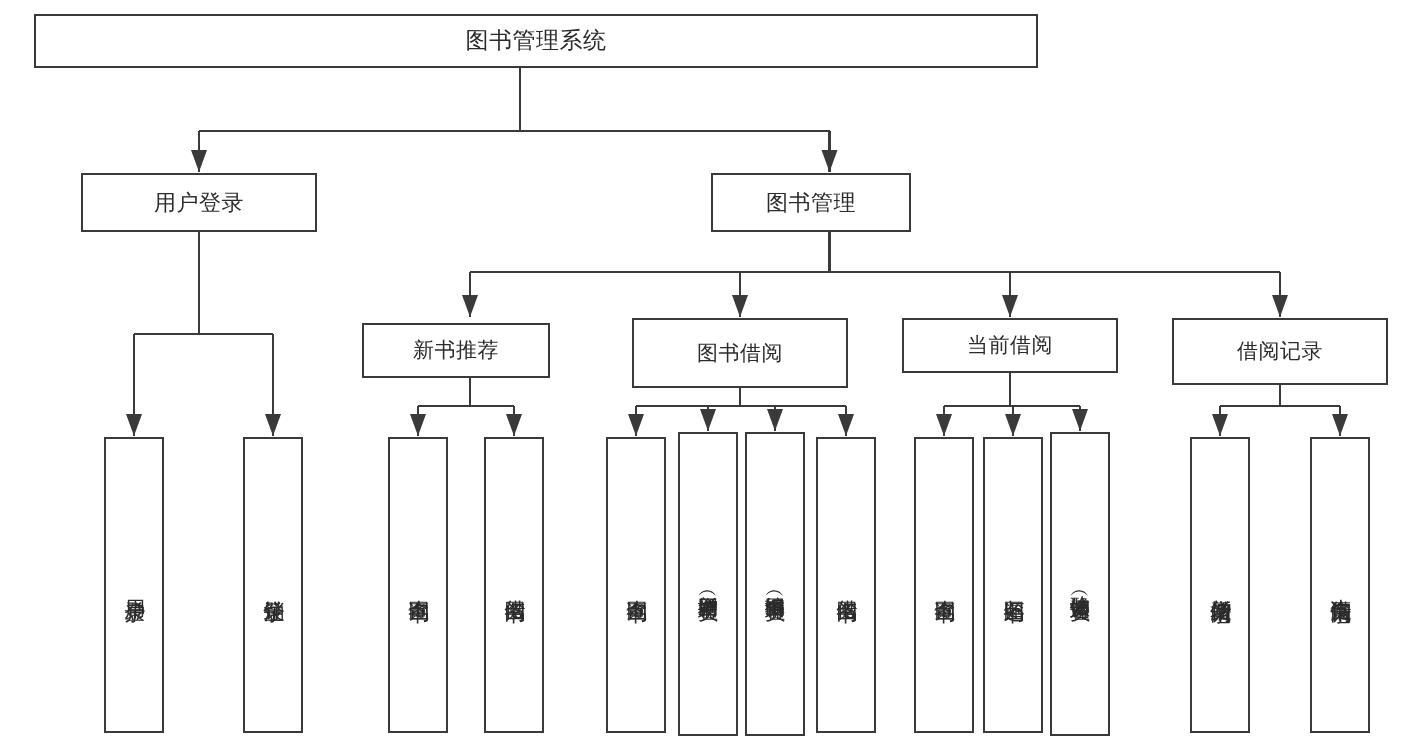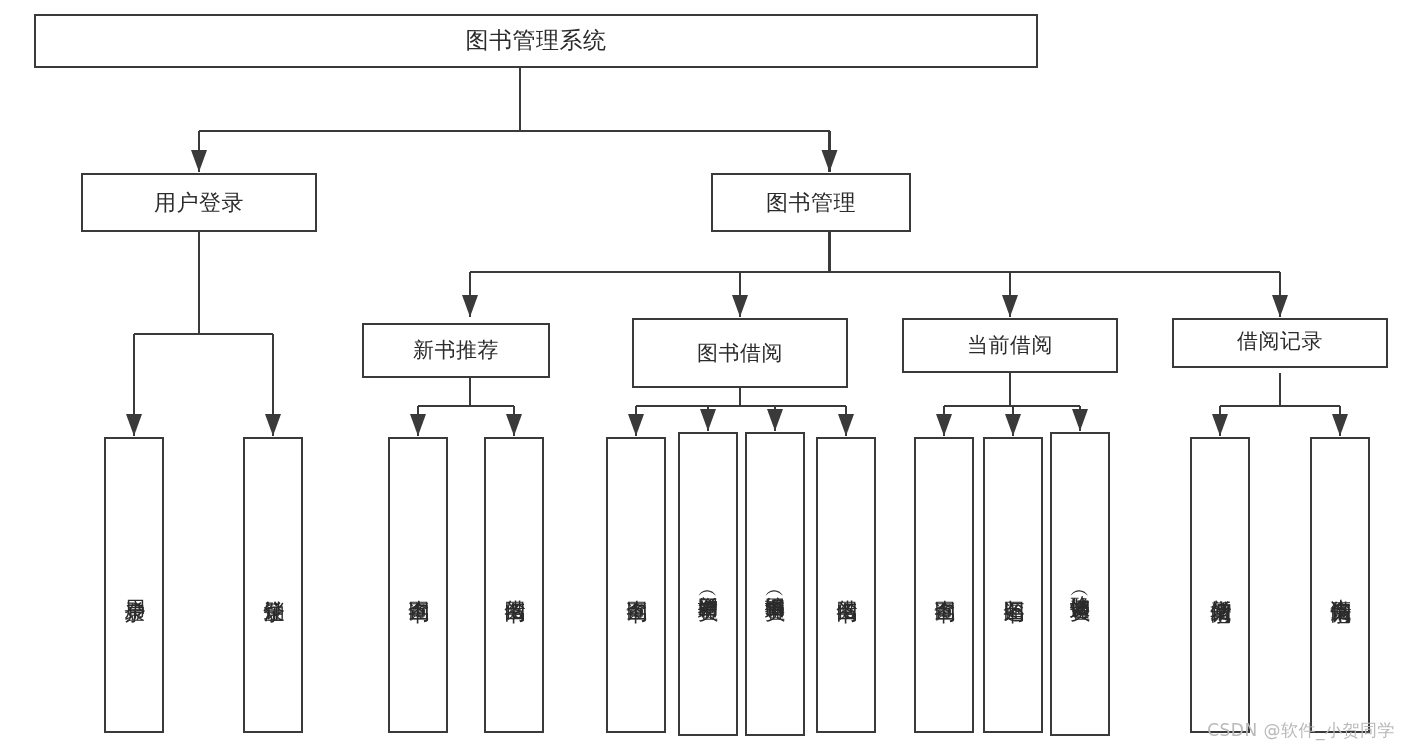--- a/index.html
+++ b/index.html
@@ -146,21 +146,21 @@
       </div>
       <div class="node node-l3" style="left: 362px; top: 323px; width: 188px; height: 55px;">
         <span class="label">新书推荐</span>
       </div>
       <div class="node node-l3" style="left: 632px; top: 318px; width: 216px; height: 70px;">
         <span class="label">图书借阅</span>
       </div>
       <div class="node node-l3" style="left: 902px; top: 318px; width: 216px; height: 55px;">
         <span class="label">当前借阅</span>
       </div>
-      <div class="node node-l3" style="left: 1172px; top: 318px; width: 216px; height: 50px; font-family: Liberation Mono, monospace;">
+      <div class="node node-l3" style="left: 1172px; top: 318px; width: 216px; height: 67px;">
         <span class="label">借阅记录</span>
       </div>
       <div class="node node-leaf" style="left: 104px; top: 437px; width: 60px; height: 296px;">
         <span class="label">用户登录</span>
       </div>
       <div class="node node-leaf" style="left: 243px; top: 437px; width: 60px; height: 296px;">
         <span class="label">注销登录</span>
       </div>
       <div class="node node-leaf" style="left: 388px; top: 437px; width: 60px; height: 296px;">
         <span class="label">查询图书</span>
@@ -189,14 +189,13 @@
       <div class="node node-leaf tall" style="left: 1050px; top: 432px; width: 60px; height: 304px;">
         <span class="label">确认归还（管理员）</span>
       </div>
       <div class="node node-leaf" style="left: 1190px; top: 437px; width: 60px; height: 296px;">
         <span class="label">新增借阅记录</span>
       </div>
       <div class="node node-leaf" style="left: 1310px; top: 437px; width: 60px; height: 296px;">
         <span class="label">查询借阅记录</span>
       </div>
     </div>
-  <div id="watermark">CSDN @软件_小贺同学</div>
 </div>
 
 </body></html>

